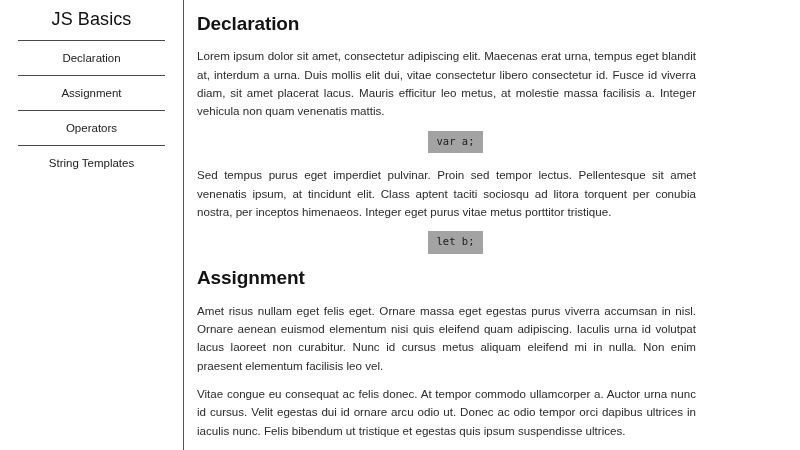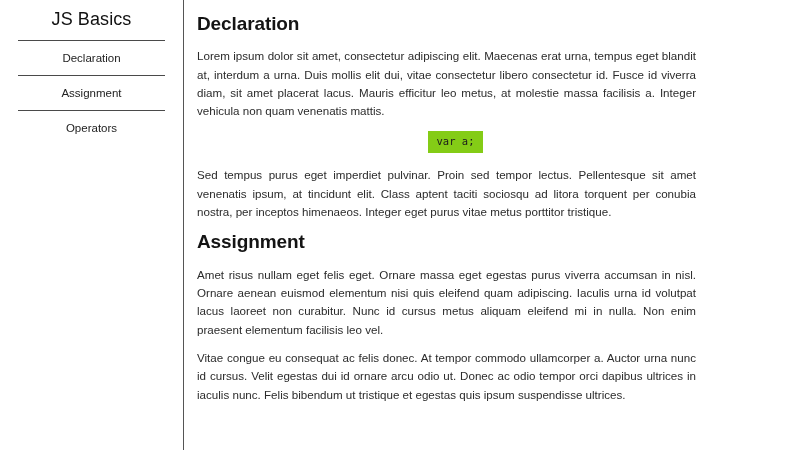--- a/index.html
+++ b/index.html
@@ -89,53 +89,57 @@
     padding-right: 2px;
   }
 
   .code-wrap {
     display: flex;
     justify-content: center;
     margin: 0 0 13px 0;
   }
 
   .code-block {
-    background: #84cc16;
+    background: #a3a3a3;
     font-family: "DejaVu Sans Mono", "Liberation Mono", monospace;
     font-size: 10.5px;
     line-height: 1.52;
     color: #1b1b1b;
     padding: 3px 9px 4px 9px;
     white-space: pre;
     text-align: left;
   }
 </style>
 </head>
 <body>
 
 <div class="page">
 
   <aside class="sidebar">
     <h1 class="sidebar-title">JS Basics</h1>
     <ul class="nav">
       <li class="nav-item">Declaration</li>
       <li class="nav-item">Assignment</li>
       <li class="nav-item">Operators</li>
+      <li class="nav-item">String Templates</li>
     </ul>
   </aside>
 
   <main class="content">
 
     <section>
       <h2 class="section-heading first">Declaration</h2>
       <p class="para">Lorem ipsum dolor sit amet, consectetur adipiscing elit. Maecenas erat urna, tempus eget blandit at, interdum a urna. Duis mollis elit dui, vitae consectetur libero consectetur id. Fusce id viverra diam, sit amet placerat lacus. Mauris efficitur leo metus, at molestie massa facilisis a. Integer vehicula non quam venenatis mattis.</p>
       <div class="code-wrap">
         <code class="code-block">var a;</code>
       </div>
       <p class="para">Sed tempus purus eget imperdiet pulvinar. Proin sed tempor lectus. Pellentesque sit amet venenatis ipsum, at tincidunt elit. Class aptent taciti sociosqu ad litora torquent per conubia nostra, per inceptos himenaeos. Integer eget purus vitae metus porttitor tristique.</p>
+      <div class="code-wrap">
+        <code class="code-block">let b;</code>
+      </div>
     </section>
 
     <section>
       <h2 class="section-heading">Assignment</h2>
       <p class="para">Amet risus nullam eget felis eget. Ornare massa eget egestas purus viverra accumsan in nisl. Ornare aenean euismod elementum nisi quis eleifend quam adipiscing. Iaculis urna id volutpat lacus laoreet non curabitur. Nunc id cursus metus aliquam eleifend mi in nulla. Non enim praesent elementum facilisis leo vel.</p>
       <p class="para">Vitae congue eu consequat ac felis donec. At tempor commodo ullamcorper a. Auctor urna nunc id cursus. Velit egestas dui id ornare arcu odio ut. Donec ac odio tempor orci dapibus ultrices in iaculis nunc. Felis bibendum ut tristique et egestas quis ipsum suspendisse ultrices.</p>
 
     </section>
 
   </main>

